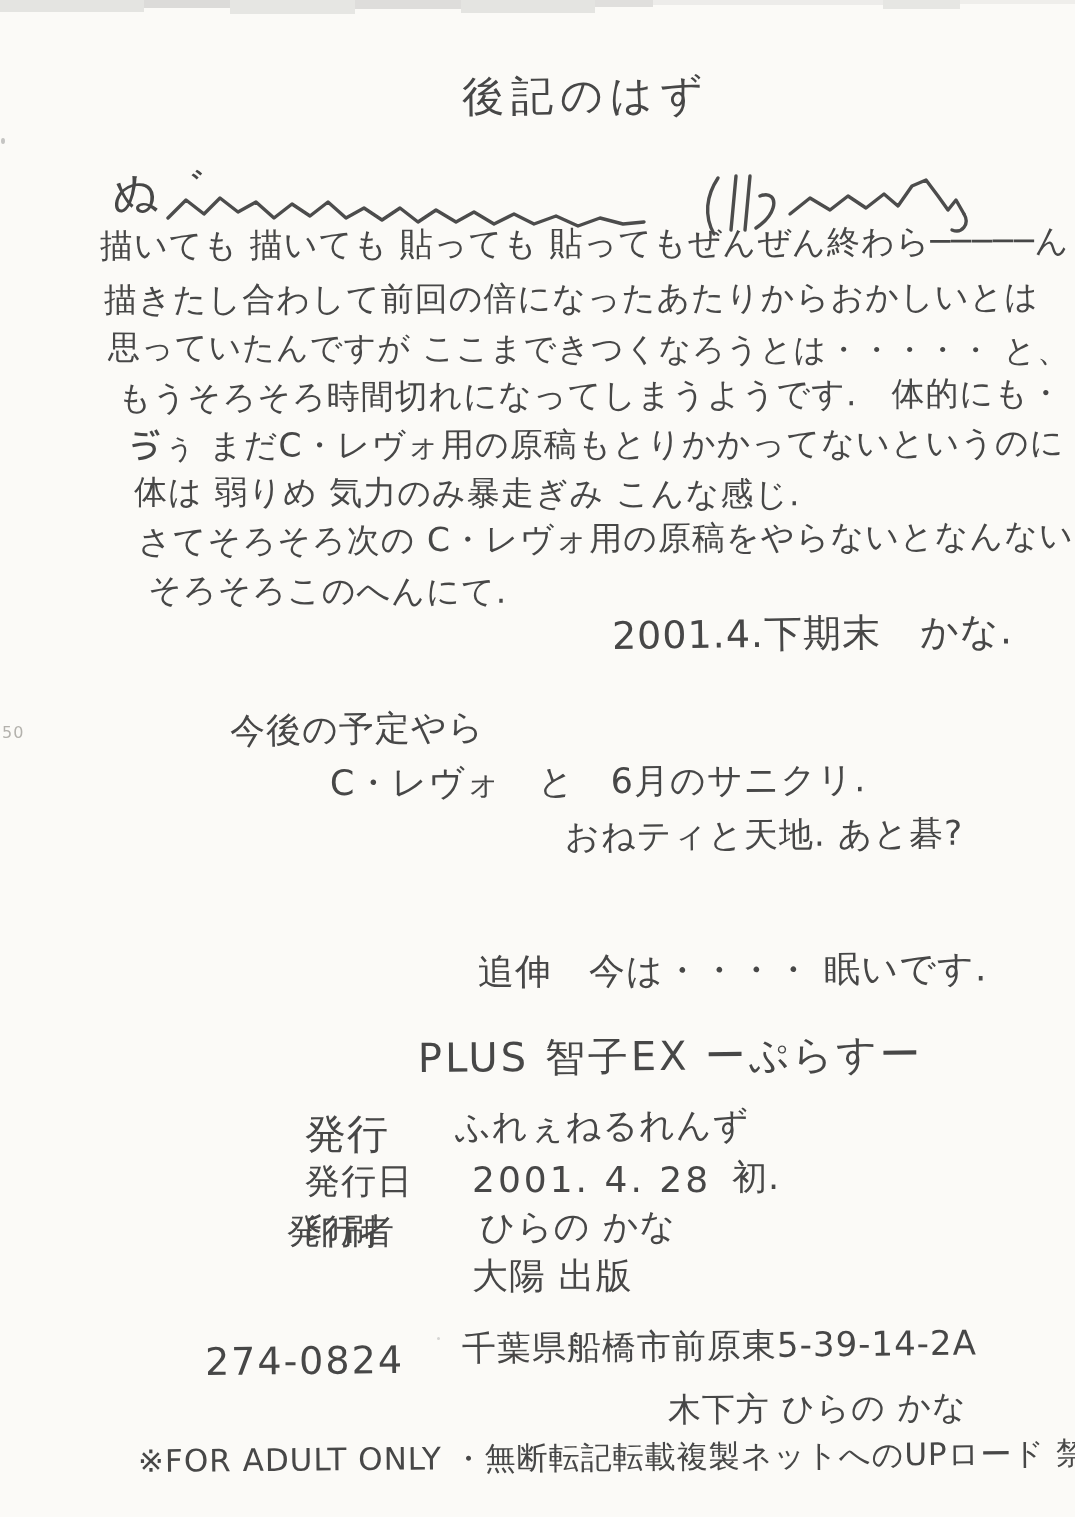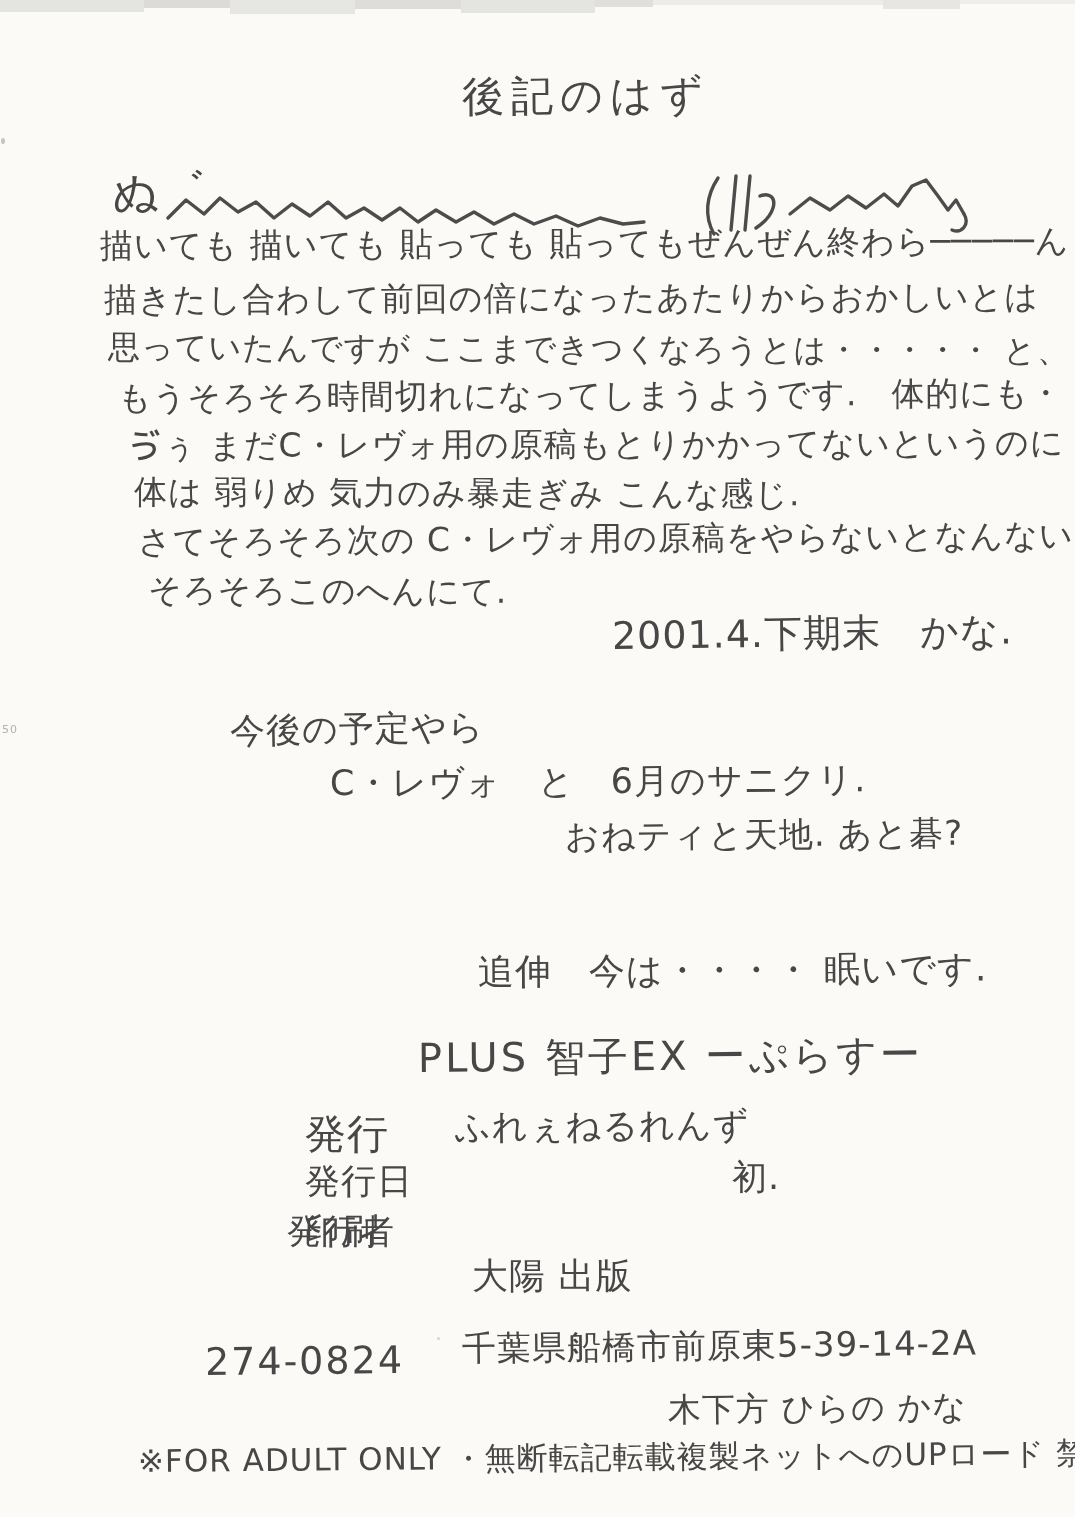--- a/index.html
+++ b/index.html
@@ -88,37 +88,39 @@
   <div class="hw" style="left:104px;top:282px;font-size:33px;transform:rotate(-0.2deg)">描きたし合わして前回の倍になったあたりからおかしいとは</div>
   <div class="hw" style="left:108px;top:330px;font-size:32px;transform:rotate(0.2deg)">思っていたんですが ここまできつくなろうとは・・・・・ と、とにかく</div>
   <div class="hw" style="left:118px;top:380px;font-size:33px;transform:rotate(-0.3deg)">もうそろそろ時間切れになってしまうようです.　体的にも・・・・66</div>
   <div class="hw" style="left:128px;top:428px;font-size:33px;transform:rotate(-0.2deg)">ゔぅ まだC・レヴォ用の原稿もとりかかってないというのに・・・・</div>
   <div class="hw" style="left:134px;top:474px;font-size:33px;transform:rotate(0.2deg)">体は 弱りめ 気力のみ暴走ぎみ こんな感じ.</div>
   <div class="hw" style="left:138px;top:524px;font-size:33px;transform:rotate(-0.4deg)">さてそろそろ次の C・レヴォ用の原稿をやらないとなんないので</div>
   <div class="hw" style="left:148px;top:572px;font-size:33px;transform:rotate(0.3deg)">そろそろこのへんにて.</div>
 
   <div class="hw" style="left:612px;top:616px;font-size:38px;transform:rotate(-0.8deg)">2001.4.下期末　かな.</div>
 
-  <div class="hw faint" style="left:2px;top:724px;font-size:11px;color:#b3b1ac">50</div>
+  <div class="hw faint" style="left:2px;top:724px;font-size:16px;color:#b3b1ac">50</div>
 
   <div class="hw" style="left:230px;top:712px;font-size:35px;transform:rotate(-1deg)">今後の予定やら</div>
   <div class="hw" style="left:330px;top:764px;font-size:35px;transform:rotate(-0.4deg)">C・レヴォ　と　6月のサニクリ.</div>
   <div class="hw" style="left:565px;top:818px;font-size:34px;transform:rotate(-0.5deg)">おねティと天地. あと碁?</div>
 
   <div class="hw" style="left:478px;top:952px;font-size:36px;transform:rotate(-0.4deg)">追伸　今は・・・・ 眠いです.</div>
 
   <div class="hw" style="left:418px;top:1036px;font-size:40px;letter-spacing:3px;transform:rotate(-0.5deg)">PLUS 智子EX ーぷらすー</div>
 
   <div class="hw" style="left:305px;top:1112px;font-size:41px">発行</div>
   <div class="hw" style="left:455px;top:1108px;font-size:35px;transform:rotate(-0.5deg)">ふれぇねるれんず</div>
 
   <div class="hw" style="left:305px;top:1162px;font-size:35px">発行日</div>
+  <div class="hw" style="left:472px;top:1160px;font-size:36px;letter-spacing:3px">2001. 4. 28</div>
   <div class="hw" style="left:732px;top:1158px;font-size:35px">初.</div>
 
   <div class="hw" style="left:287px;top:1212px;font-size:35px">発行者</div>
+  <div class="hw" style="left:480px;top:1208px;font-size:35px;transform:rotate(-0.4deg)">ひらの かな</div>
 
   <div class="hw" style="left:305px;top:1212px;font-size:35px">印刷</div>
   <div class="hw" style="left:472px;top:1256px;font-size:36px">大陽 出版</div>
 
   <div class="hw" style="left:205px;top:1342px;font-size:38px;letter-spacing:2px;transform:rotate(-0.6deg)">274-0824</div>
   <div class="hw" style="left:462px;top:1330px;font-size:34px;transform:rotate(-0.6deg)">千葉県船橋市前原東5-39-14-2A</div>
   <div class="hw" style="left:668px;top:1392px;font-size:33px;transform:rotate(-0.6deg)">木下方 ひらの かな</div>
 
   <div class="hw" style="left:138px;top:1444px;font-size:31px;transform:rotate(-0.5deg)">※FOR ADULT ONLY ・無断転記転載複製ネットへのUPロード 禁止.</div>
 

